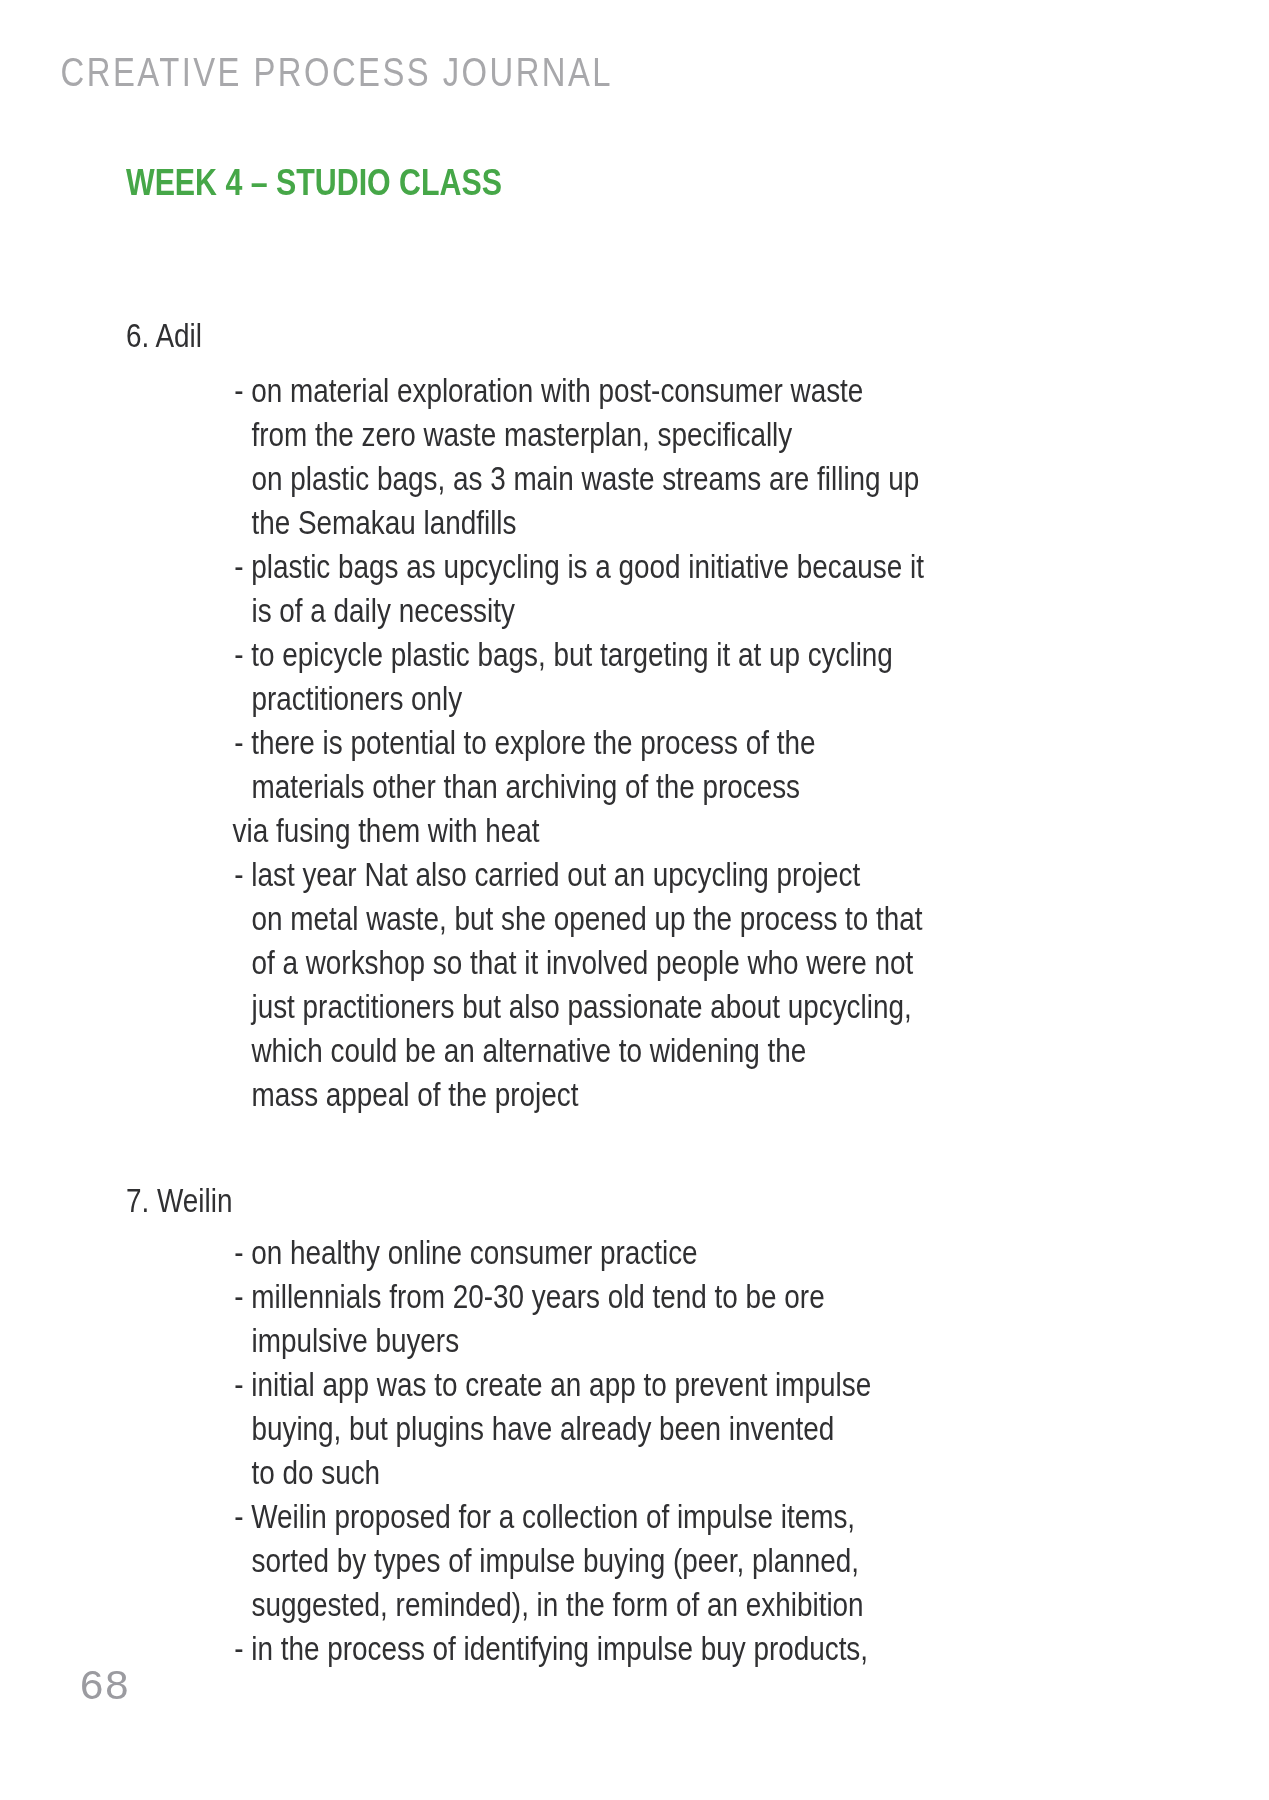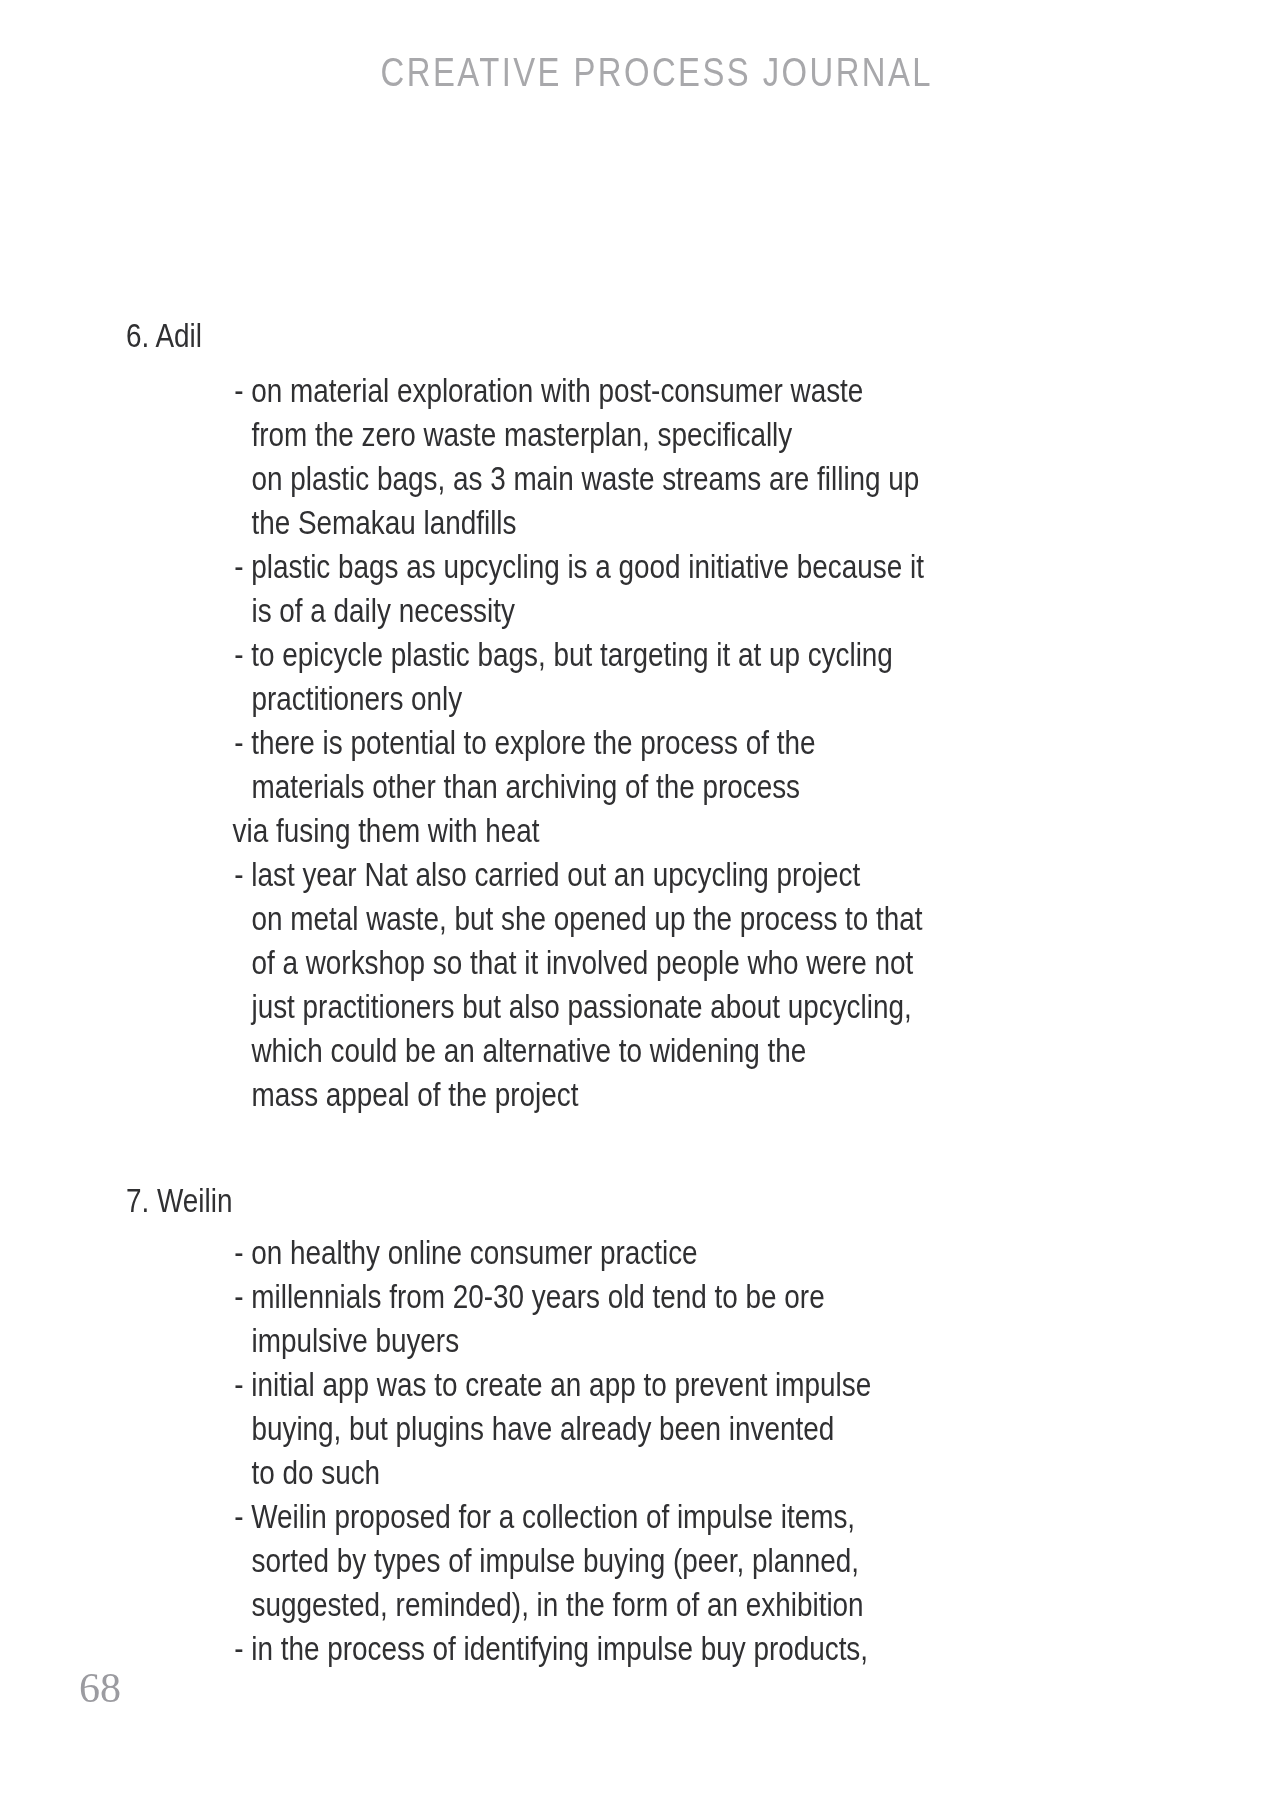--- a/index.html
+++ b/index.html
@@ -15,22 +15,20 @@
     overflow: hidden;
     font-family: "Liberation Sans", sans-serif;
   }
 
   
   .header {
     position: absolute;
     top: 50px;
     left: 0;
     right: 0;
-    text-align: center;
-    margin-left: 44px;
   }
   .header-inner {
     display: inline-block;
     font-size: 40px;
     line-height: 44px;
     letter-spacing: 3px;
     color: #a8a8ab;
     transform: scaleX(0.82);
     transform-origin: 50% 0;
     white-space: nowrap;
@@ -94,35 +92,38 @@
   }
   .ind0 { padding-left: 132px; }  
   .ind1 { padding-left: 153px; }  
   .ind2 { padding-left: 130px; }  
 
   
   .pagenum {
     position: absolute;
     left: 79px;
     top: 1666px;
-    font-family: Liberation Serif, serif;
+    font-family: Liberation Mono, monospace;
     font-size: 42px;
     line-height: 44px;
     color: #9b9ba0;
   }
 </style>
 </head>
 <body>
 
 <div class="page">
 
   <div class="header">
     <span class="header-inner">CREATIVE PROCESS JOURNAL</span>
   </div>
 
+  <div class="week-heading">
+    <span class="cond">WEEK 4 – STUDIO CLASS</span>
+  </div>
 
 
   <section class="notes-section sec6">
     <div class="sec-heading">6. Adil</div>
     <div class="lines">
         <div class="line ind0">- on material exploration with post-consumer waste</div>
         <div class="line ind1">from the zero waste masterplan, specifically</div>
         <div class="line ind1">on plastic bags, as 3 main waste streams are filling up</div>
         <div class="line ind1">the Semakau landfills</div>
         <div class="line ind0">- plastic bags as upcycling is a good initiative because it</div>

